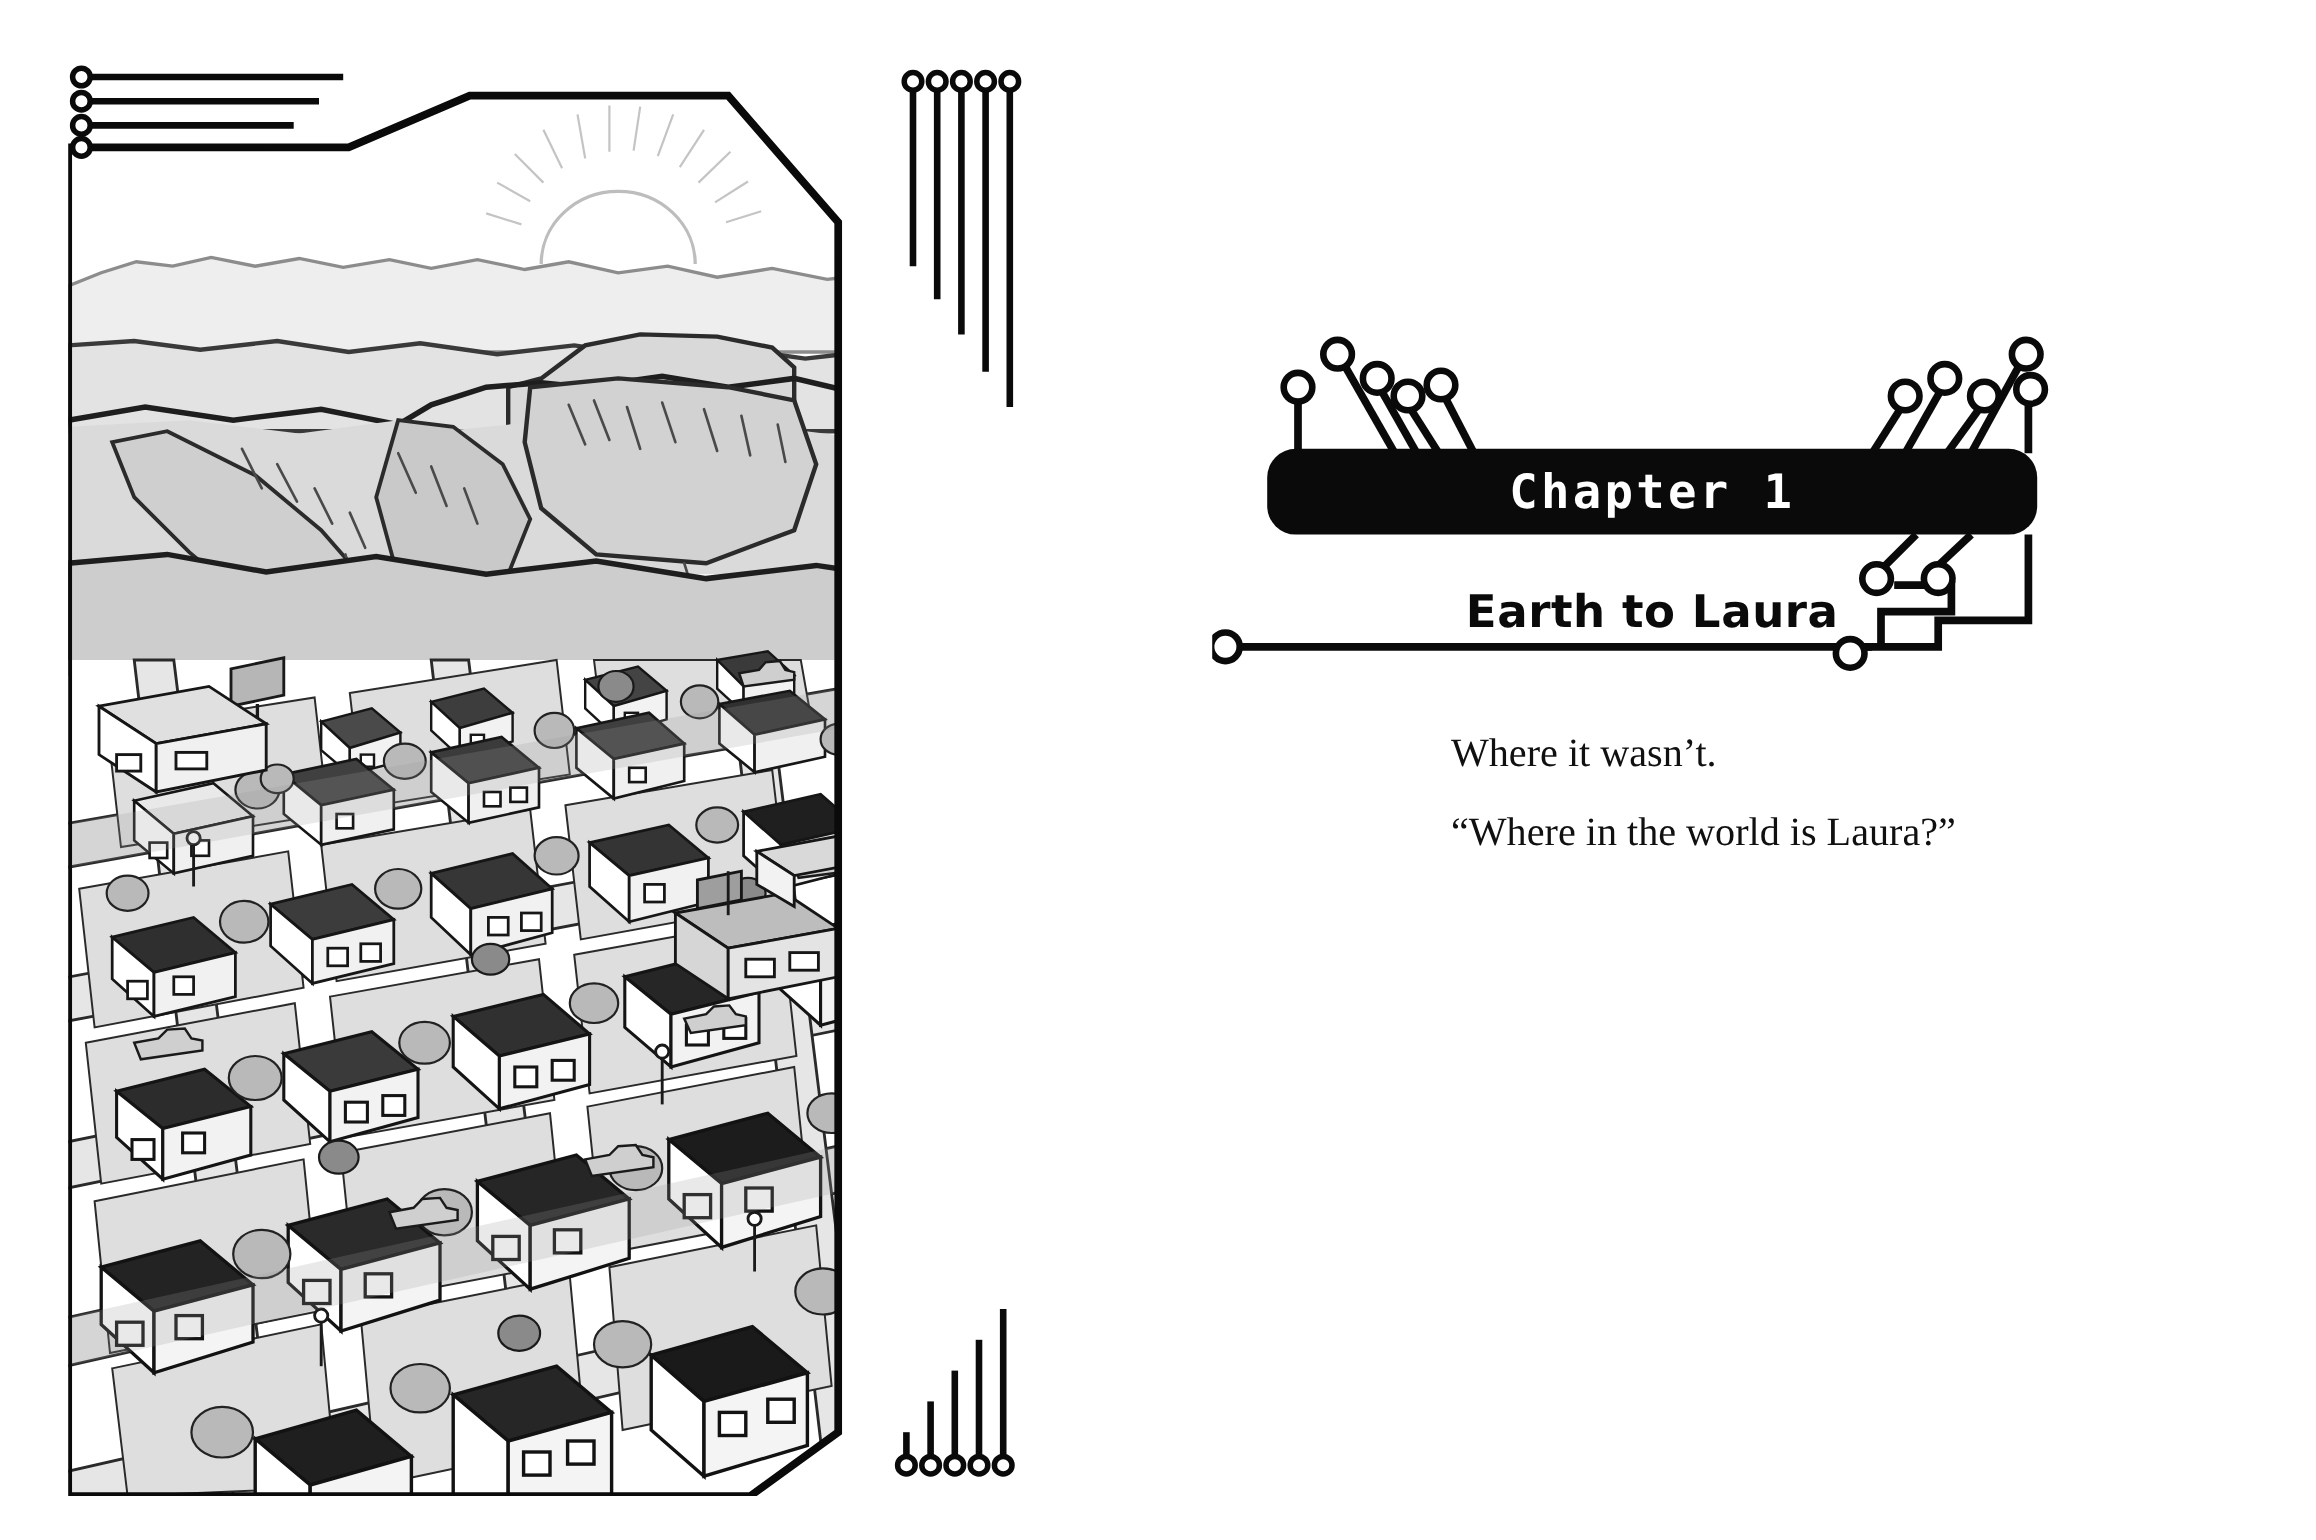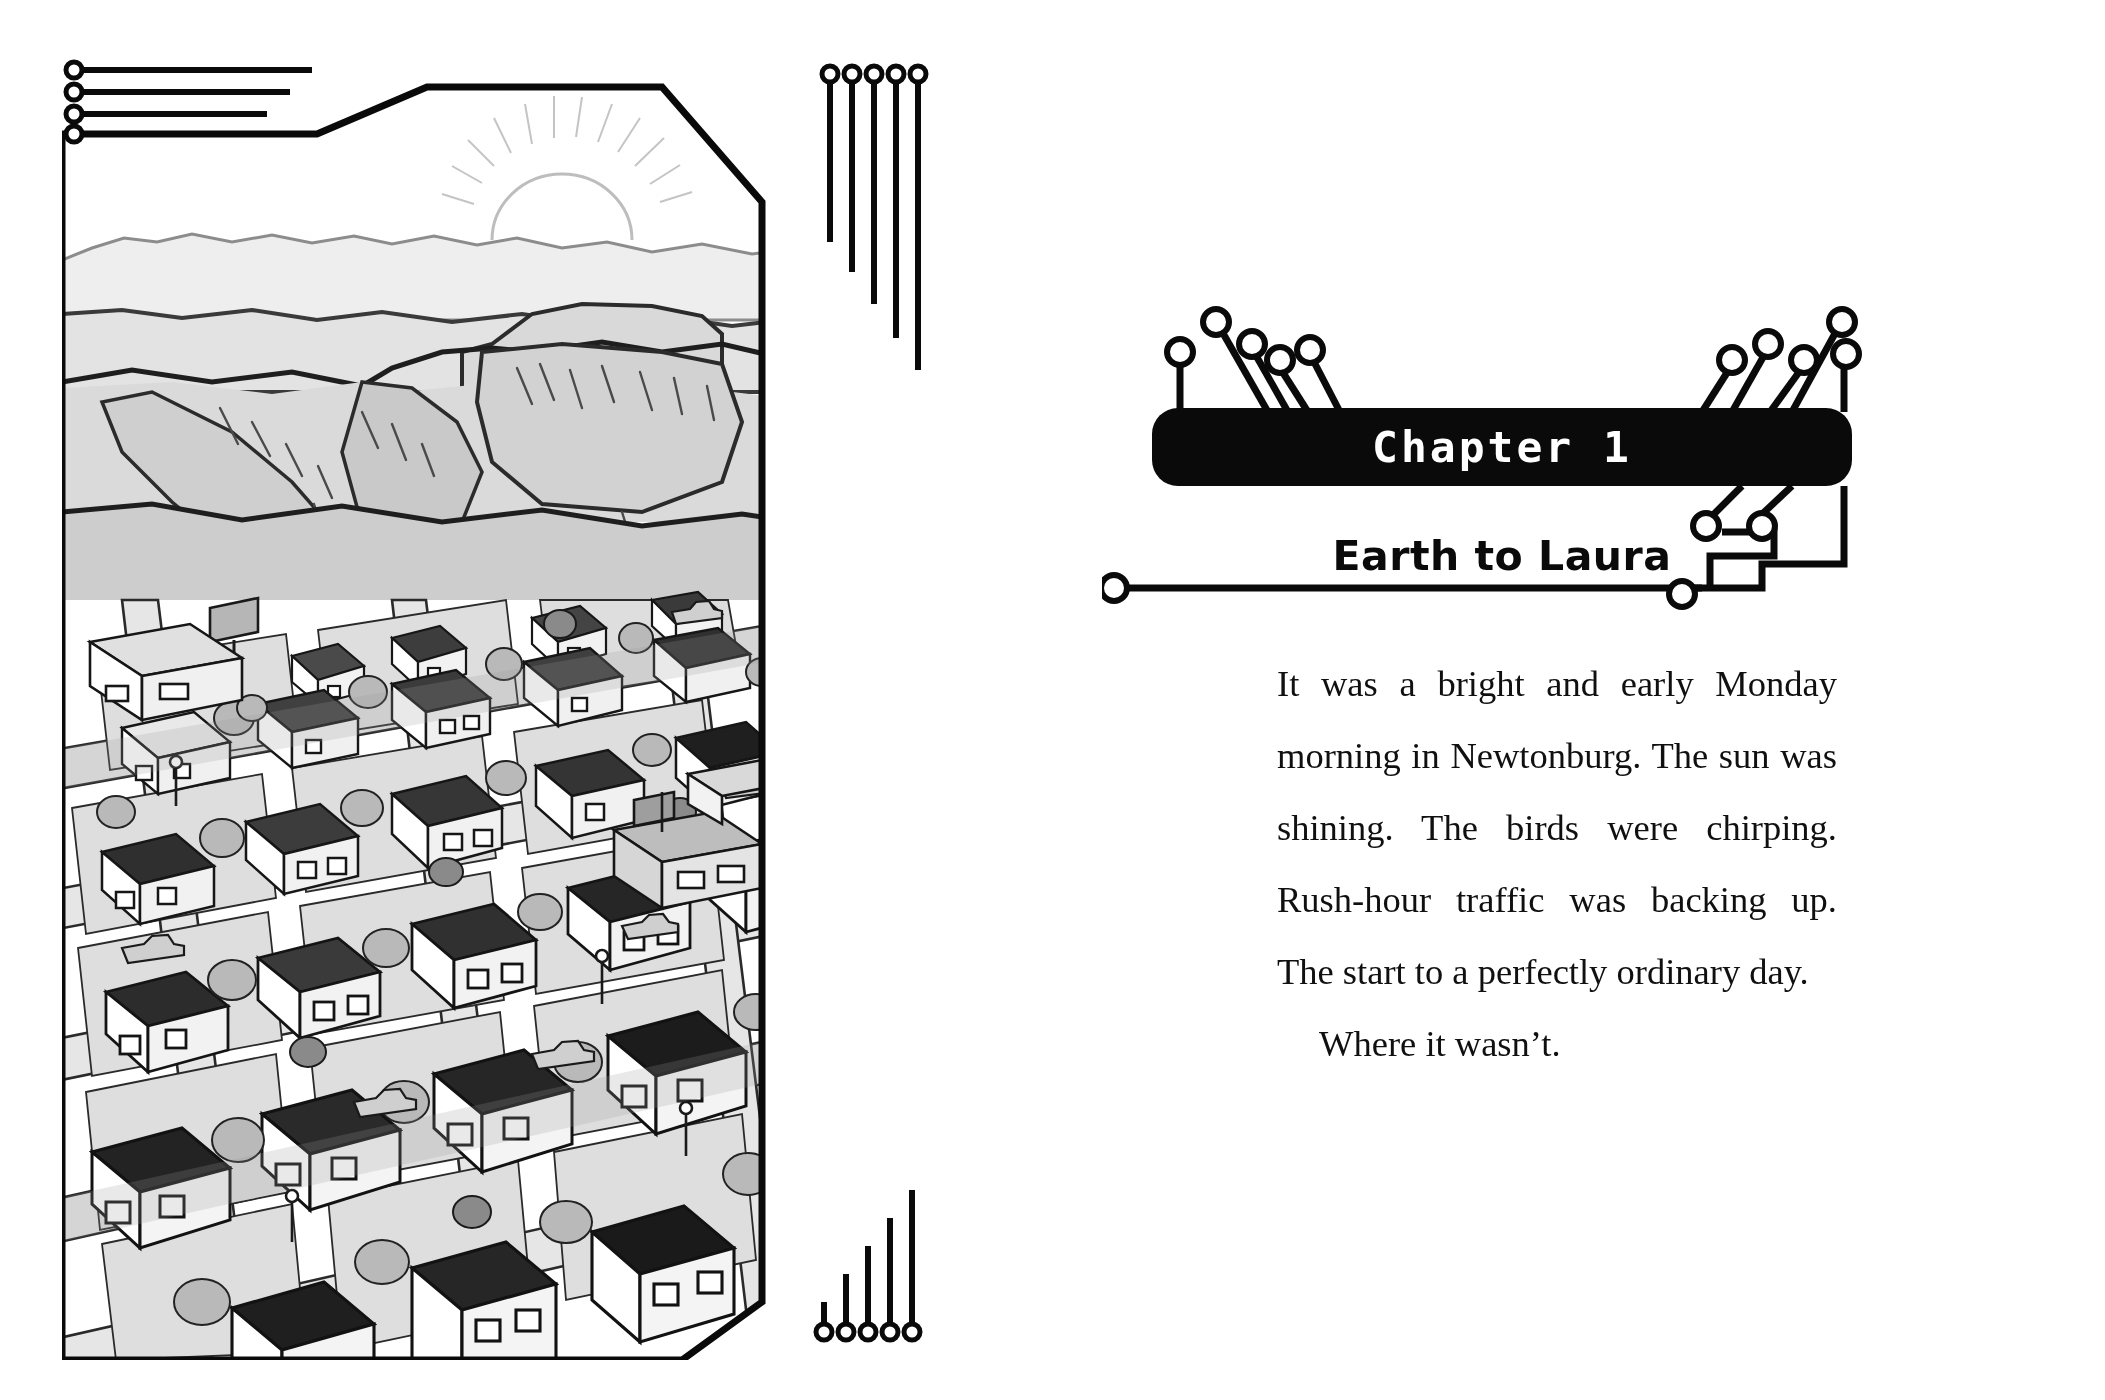--- a/index.html
+++ b/index.html
@@ -537,17 +537,17 @@
         <circle cx="660" cy="226" r="13"></circle>
         <circle cx="580" cy="294" r="13"></circle>
         <circle cx="12" cy="288" r="13"></circle>
       </g>
 
       <text x="400" y="270" text-anchor="middle" class="ch-subtitle-text">Earth to Laura</text>
     </svg>
   </div>
 
   <div id="body-text">
-    <p class="">It was a bright and early Monday morning in Newtonburg. The sun was shining. The birds were chirping. Rush-hour traffic was backing up. The start to a perfectly ordinary day.</p>
     <p class="indent noj">Where it wasn’t.</p>
+    <p class="indent noj">“Where in the world is Laura?”</p>
   </div>
 
 </div>
 
 </body></html>

